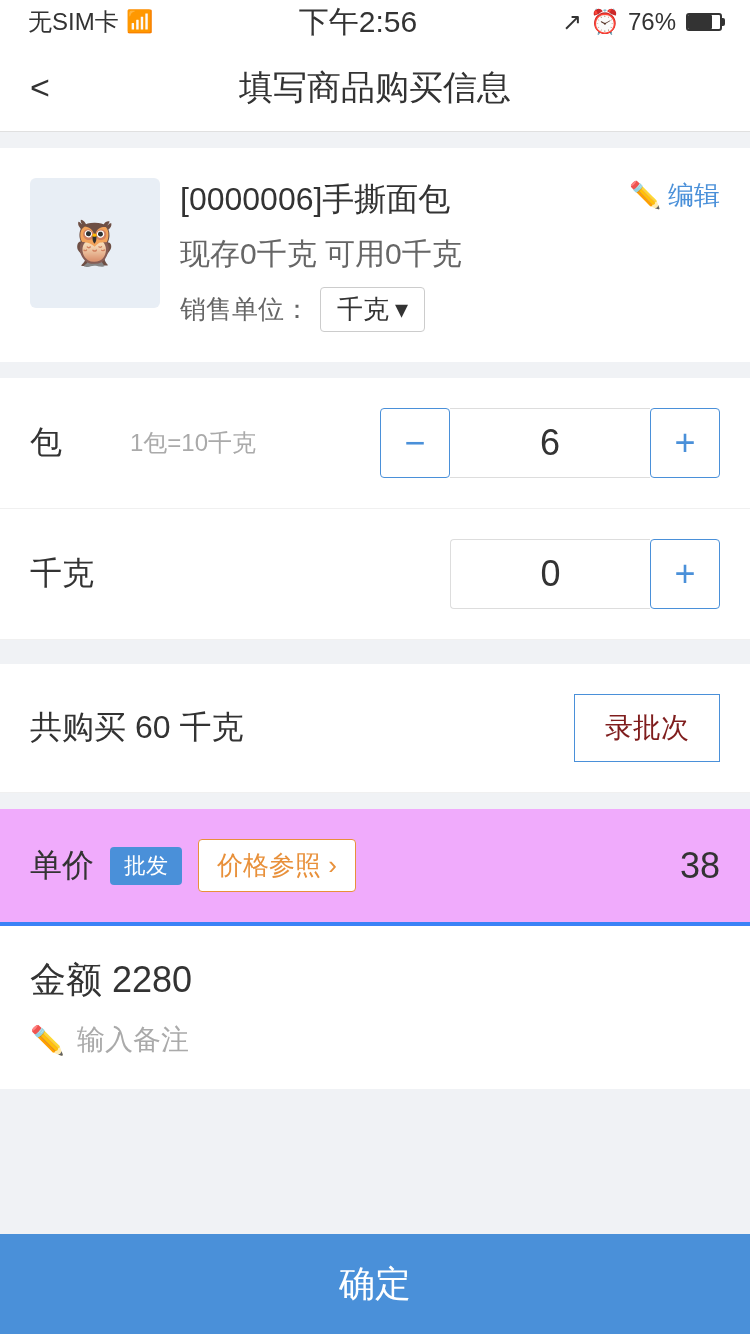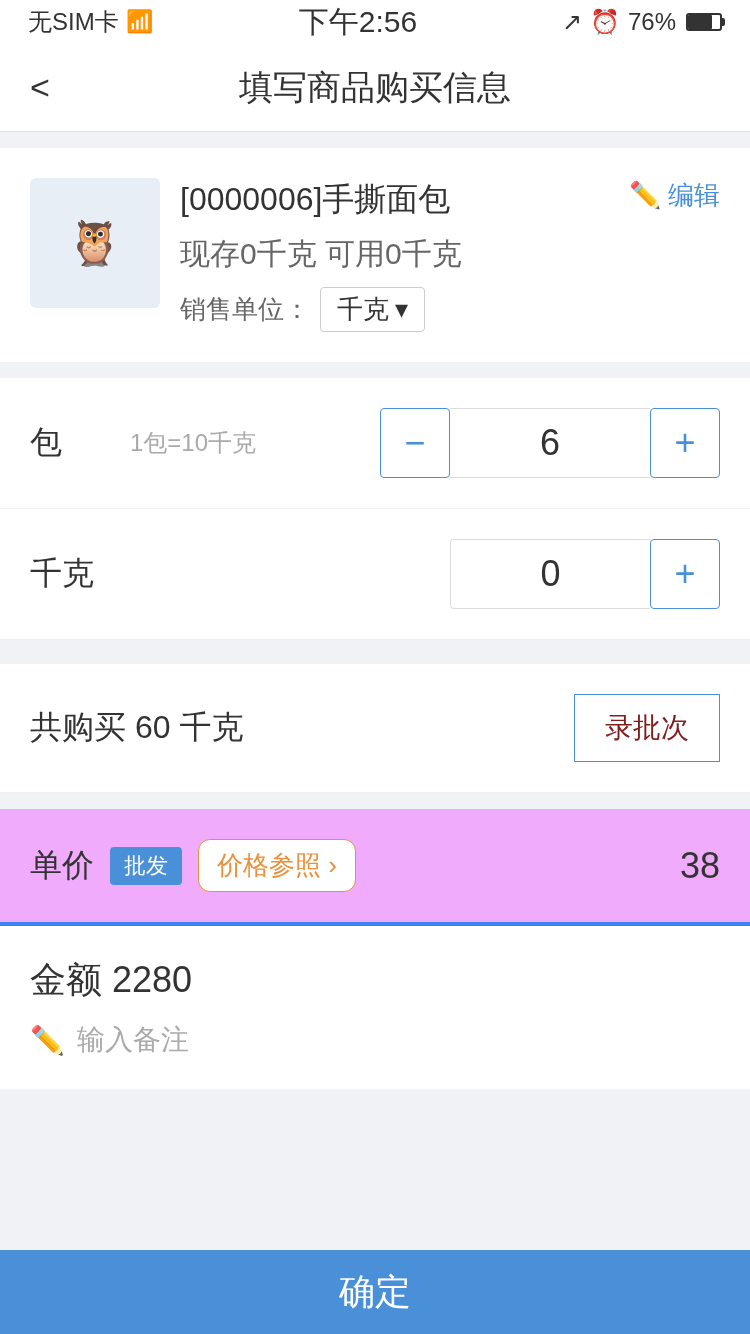--- a/index.html
+++ b/index.html
@@ -235,21 +235,21 @@
       color: #fff;
       font-size: 22px;
       padding: 4px 14px;
       border-radius: 4px;
     }
     .price-ref-btn {
       border: 1px solid #e8903a;
       color: #e8903a;
       font-size: 26px;
       padding: 8px 18px;
-      border-radius: 12px;
+      border-radius: 4px;
       display: flex;
       align-items: center;
       gap: 6px;
       background: #fff;
       cursor: pointer;
     }
     .price-value {
       margin-left: auto;
       font-size: 36px;
       color: #333;
@@ -279,21 +279,21 @@
       font-size: 28px;
       color: #bbb;
     }
 
     
     .confirm-btn {
       position: fixed;
       bottom: 0;
       left: 0;
       width: 750px;
-      height: 84px;
+      height: 100px;
       background: #4a90d9;
       color: #fff;
       font-size: 36px;
       display: flex;
       align-items: center;
       justify-content: center;
       cursor: pointer;
       border: none;
     }
 

